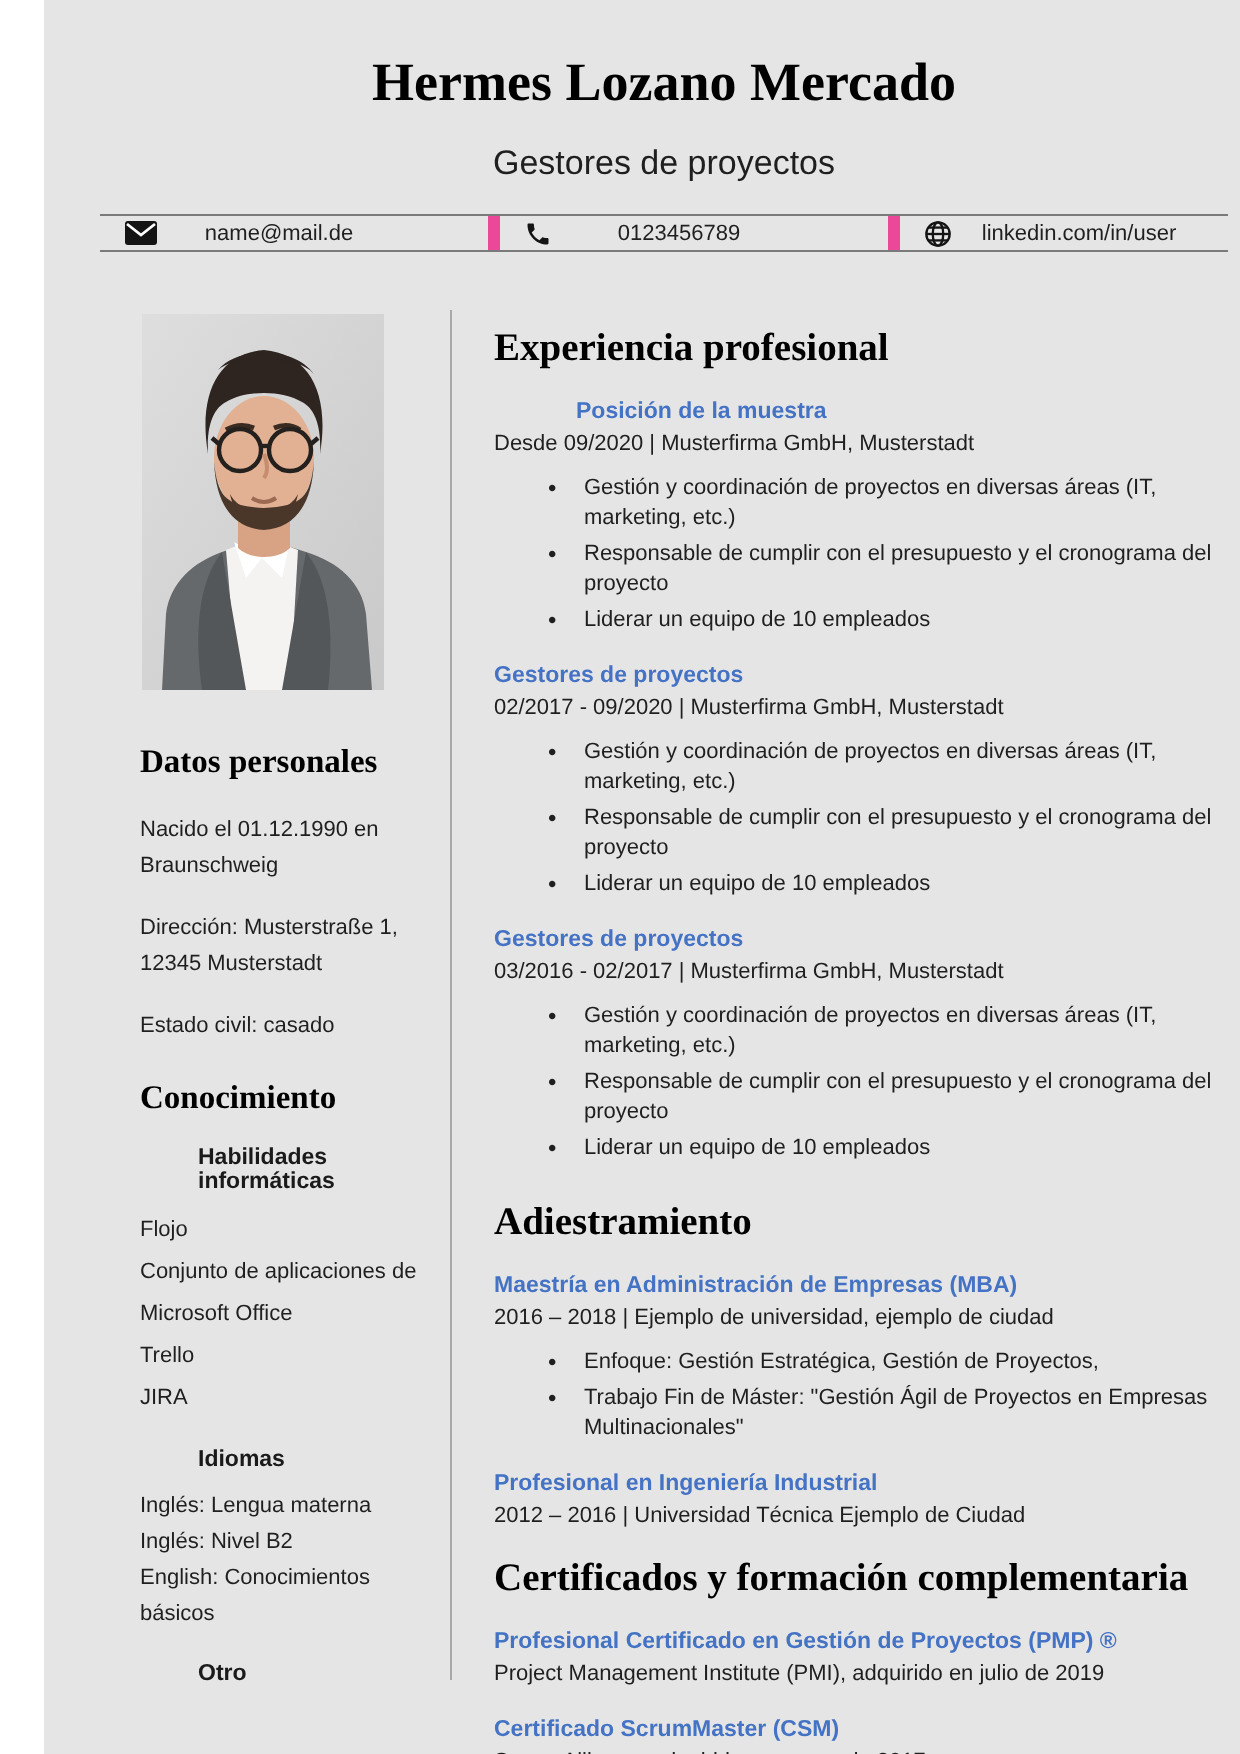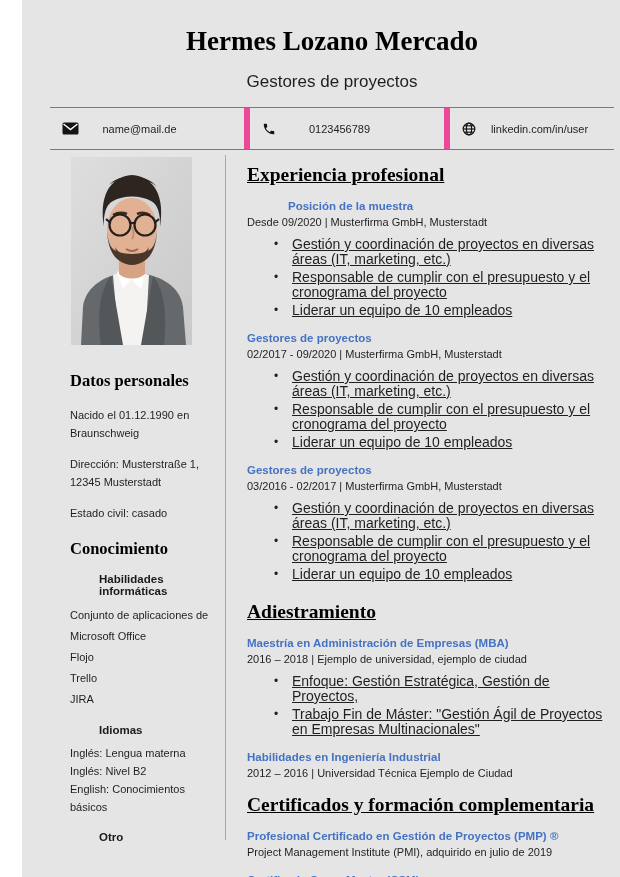--- a/index.html
+++ b/index.html
@@ -27,21 +27,21 @@
   .subtitle {
     position: absolute;
     top: 72px; left: 0; width: 620px;
     text-align: center;
     font-size: 17px;
     color: #1f1f1f;
   }
   
   .contact-bar {
     position: absolute;
-    top: 107px; left: 28px; width: 564px; height: 43px;
+    top: 107px; left: 28px; width: 564px; height: 19px;
     border-top: 1px solid #7a7a7a;
     border-bottom: 1px solid #7a7a7a;
     display: flex;
     align-items: center;
     gap: 30px;
   }
   .contact-cell {
     flex: 1;
     display: flex;
     align-items: center;
@@ -84,34 +84,32 @@
     position: absolute;
     left: 225px; top: 164px; width: 370px;
   }
   .main-h1 {
     font-family: "Liberation Serif", serif;
     font-weight: bold;
     font-size: 19.5px;
     color: #000;
     margin-bottom: 13px;
     white-space: nowrap;
-    text-decoration: underline;
   }
   .main-h1.spaced { margin-top: 19px; }
   .entry { margin-bottom: 13px; }
   .entry-title { font-size: 11.5px; font-weight: bold; line-height: 15px; }
   .entry-meta { font-size: 11px; line-height: 16px; color: #1f1f1f; }
   ul.bullets { list-style: none; margin: 7px 0 0 0; padding-left: 27px; }
   ul.bullets li {
     position: relative;
-    font-size: 14px;
+    font-size: 11px;
     line-height: 15px;
     padding-left: 18px;
     margin-bottom: 3px;
-    text-decoration: underline;
   }
   ul.bullets li::before {
     content: "\2022";
     position: absolute;
     left: 0; top: 0;
     font-size: 12px;
   }
   .cert-entry { margin-bottom: 13px; }
 </style>
 </head>
@@ -207,22 +205,22 @@
   <div class="sidebar">
     <div class="side-h1">Datos personales</div>
     <div class="side-p">Nacido el 01.12.1990 en Braunschweig</div>
     <div class="side-p">Dirección: Musterstraße 1, 12345 Musterstadt</div>
     <div class="side-p">Estado civil: casado</div>
 
     <div class="side-h1 knowledge">Conocimiento</div>
 
     <div class="side-h2">Habilidades informáticas</div>
     <div class="skills-list">
+      <div>Flojo</div>
       <div>Conjunto de aplicaciones de Microsoft Office</div>
-      <div>Flojo</div>
       <div>Trello</div>
       <div>JIRA</div>
     </div>
 
     <div class="side-h2">Idiomas</div>
     <div class="lang-list">
       <div>Inglés: Lengua materna</div>
       <div>Inglés: Nivel B2</div>
       <div>English: Conocimientos básicos</div>
     </div>
@@ -269,21 +267,21 @@
     <div class="entry">
       <div class="entry-title accent" style="color: rgb(68, 114, 196);">Maestría en Administración de Empresas (MBA)</div>
       <div class="entry-meta">2016 – 2018 | Ejemplo de universidad, ejemplo de ciudad</div>
       <ul class="bullets">
         <li>Enfoque: Gestión Estratégica, Gestión de Proyectos,</li>
         <li>Trabajo Fin de Máster: "Gestión Ágil de Proyectos en Empresas Multinacionales"</li>
       </ul>
     </div>
 
     <div class="entry">
-      <div class="entry-title accent" style="color: rgb(68, 114, 196);">Habilidades en Ingeniería Industrial</div>
+      <div class="entry-title accent" style="color: rgb(68, 114, 196);">Profesional en Ingeniería Industrial</div>
       <div class="entry-meta">2012 – 2016 | Universidad Técnica Ejemplo de Ciudad</div>
     </div>
 
     <div class="main-h1">Certificados y formación complementaria</div>
 
     <div class="cert-entry">
       <div class="entry-title accent" style="color: rgb(68, 114, 196);">Profesional Certificado en Gestión de Proyectos (PMP) ®</div>
       <div class="entry-meta">Project Management Institute (PMI), adquirido en julio de 2019</div>
     </div>
 

